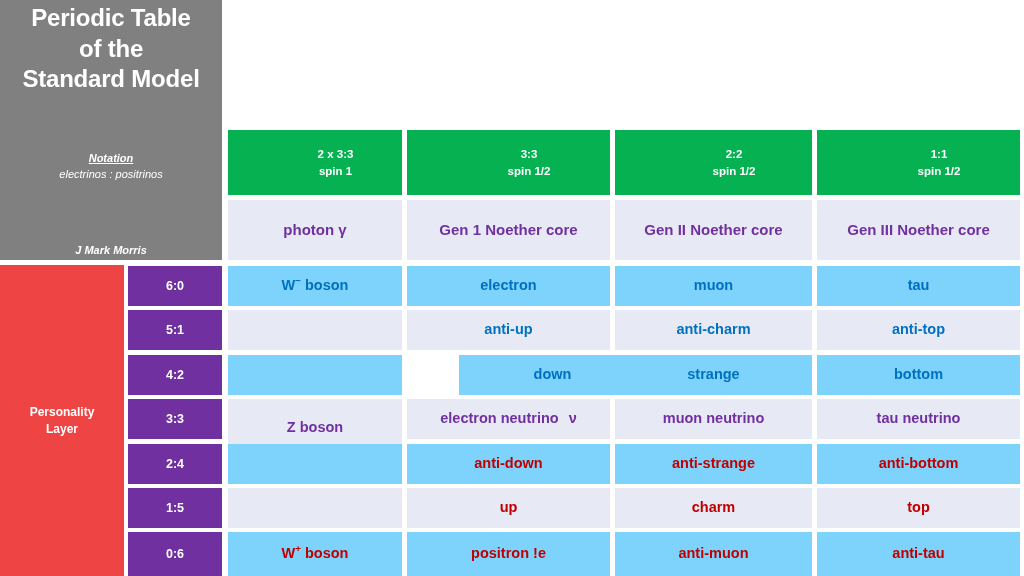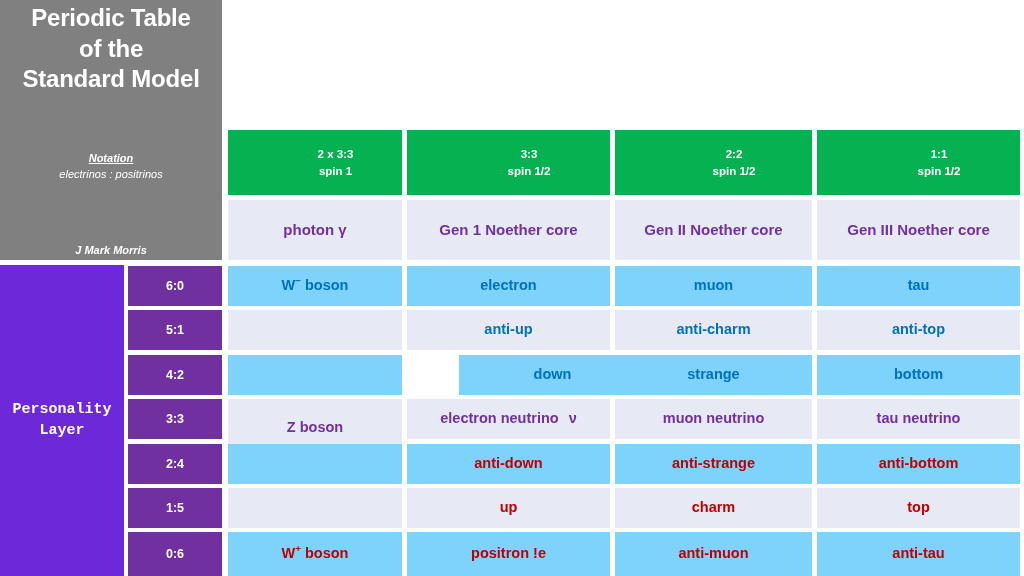--- a/index.html
+++ b/index.html
@@ -87,27 +87,26 @@
   
   .corename {
     background: #e7eaf4;
     color: #7030a0;
     font-size: 15px;
     font-weight: bold;
   }
 
   
   .personality {
-    background: #6d28d9;
-    color: #ffffff;
-    font-size: 15px;
+    background: #ef4444;
+    color: #ffffff;
+    font-size: 12px;
     font-weight: bold;
     flex-direction: column;
     line-height: 1.35;
-    font-family: Liberation Mono, monospace;
   }
 
   
   .ratio {
     background: #7030a0;
     color: #ffffff;
     font-size: 12.5px;
     font-weight: bold;
   }
 

